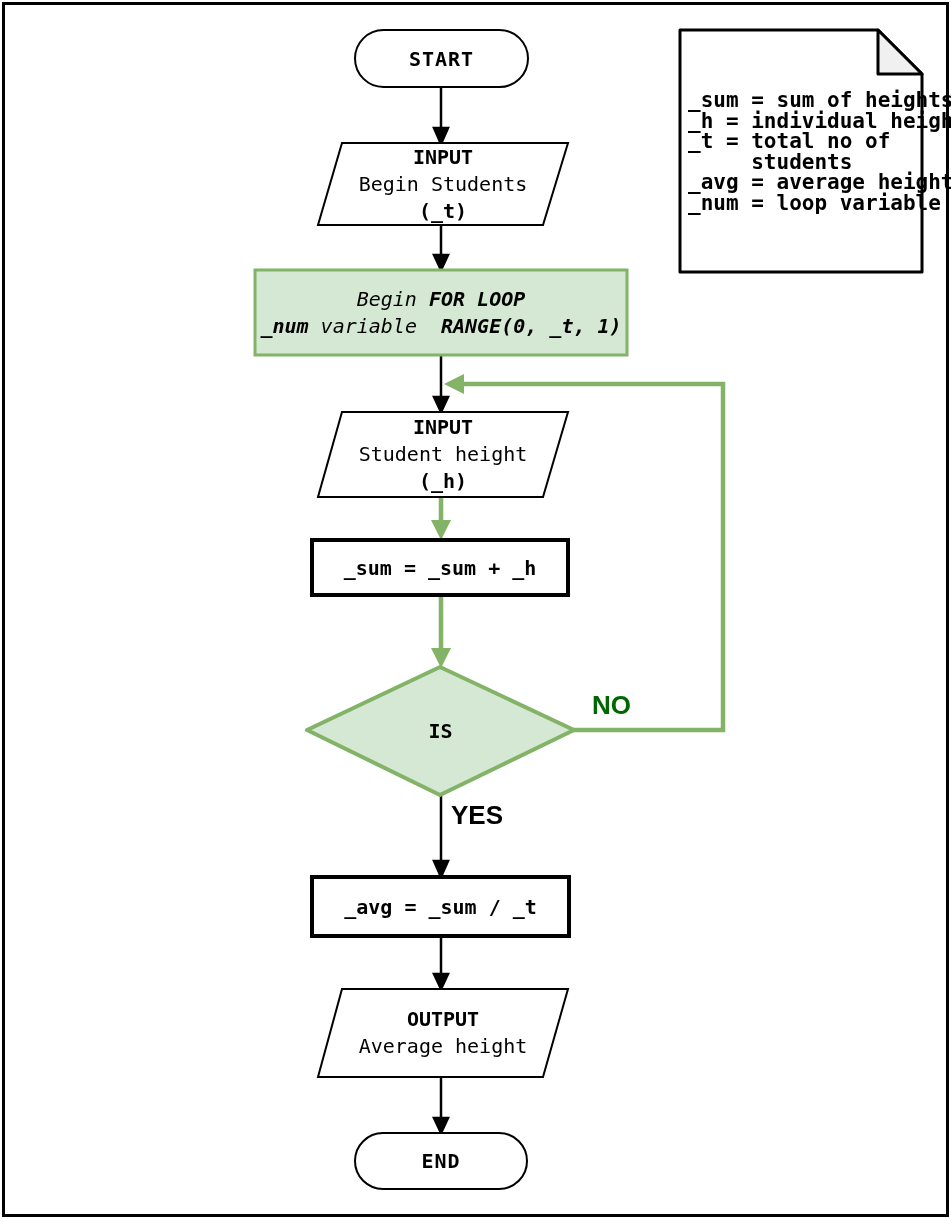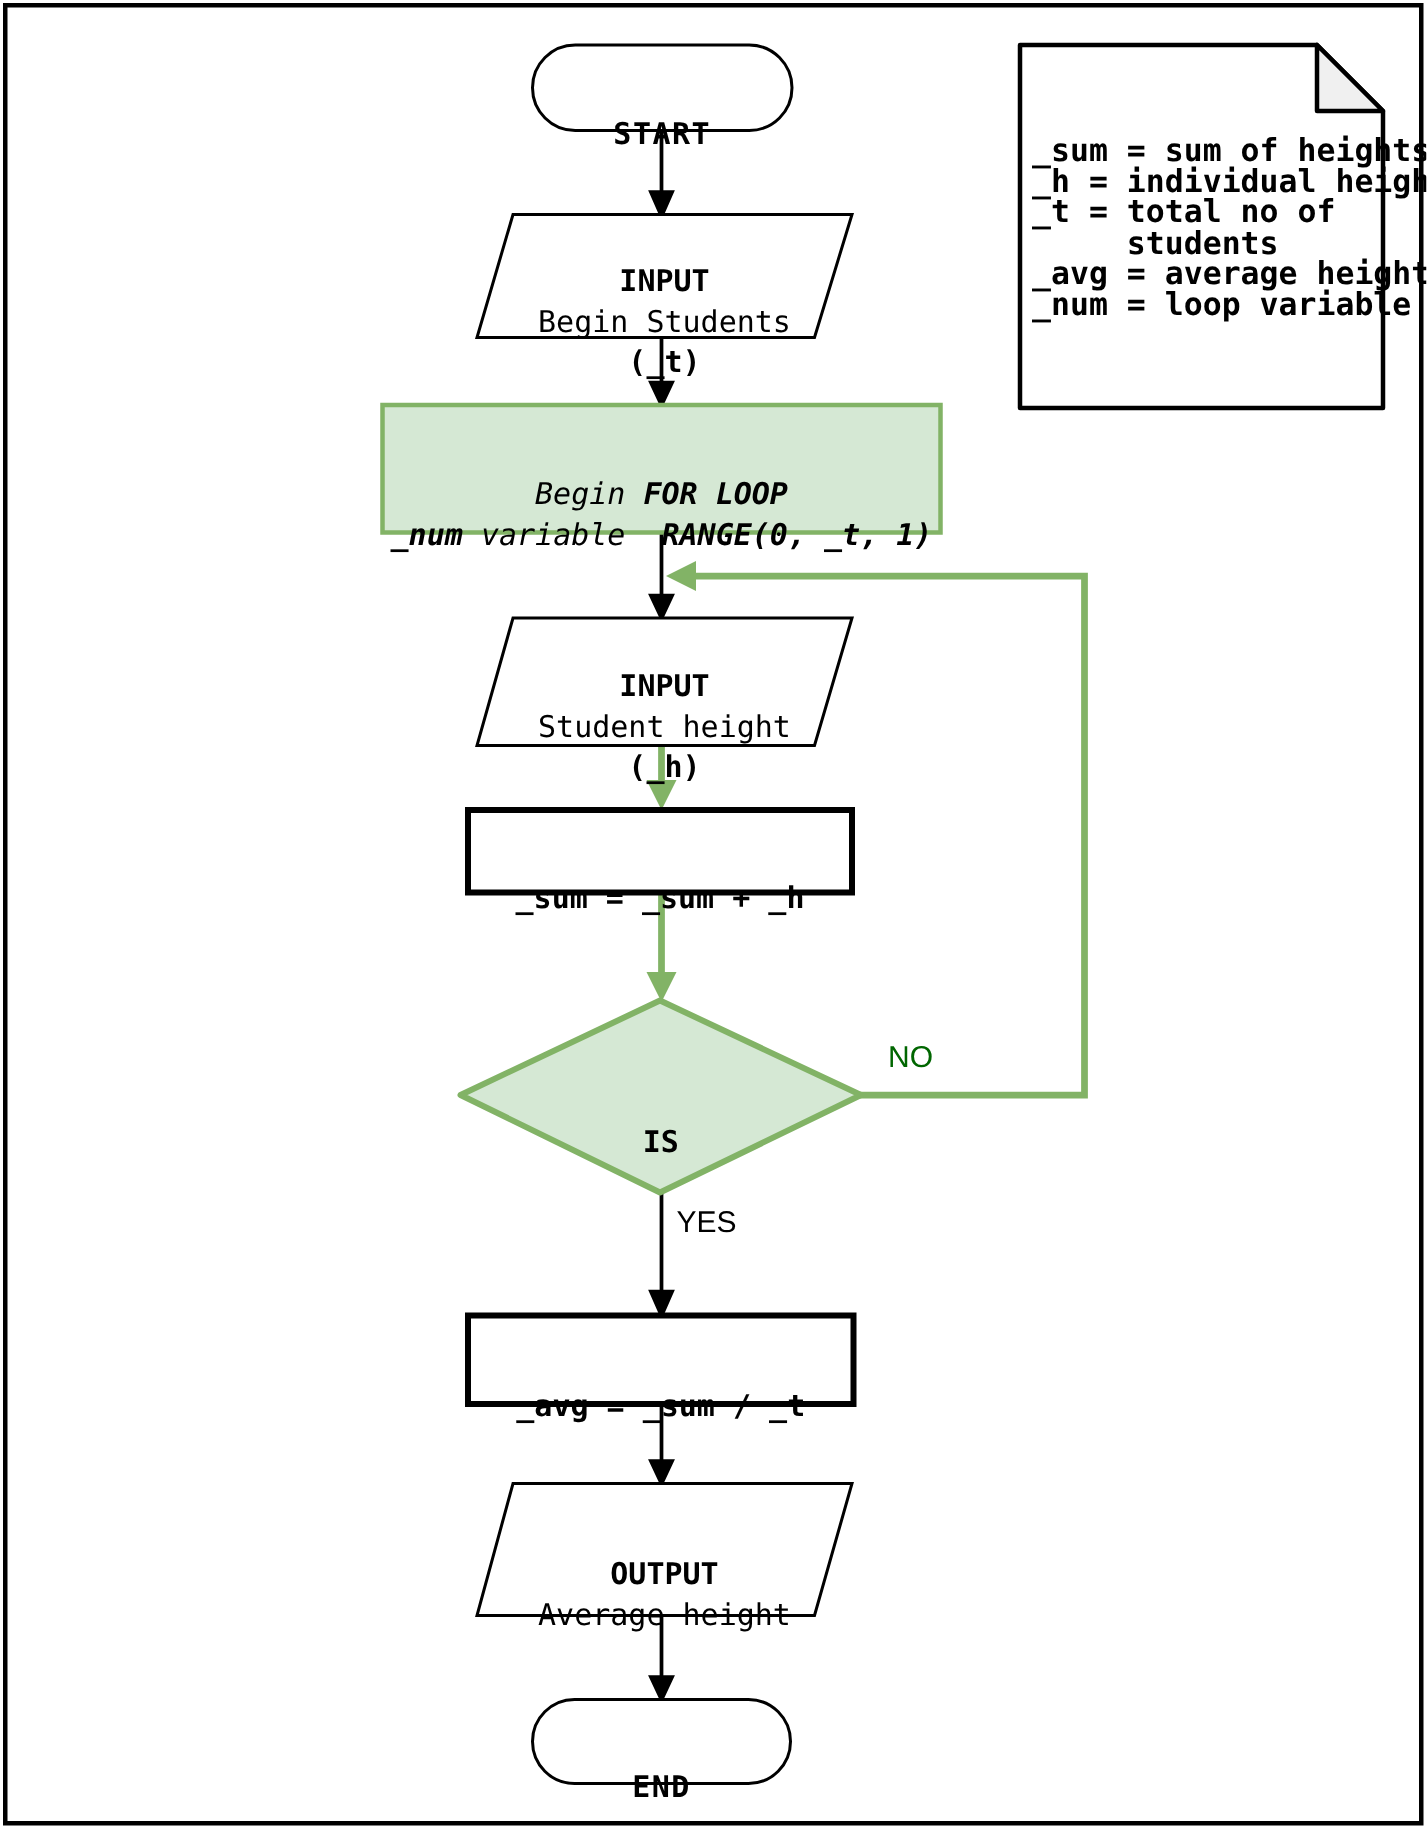--- a/index.html
+++ b/index.html
@@ -3,29 +3,29 @@
 <meta charset="utf-8">
 <style>
   html,body { margin:0; padding:0; background:#ffffff; }
   #stage {
     position:relative; width:951px; height:1219px; background:#ffffff;
     font-family:"DejaVu Sans Mono","Liberation Mono",monospace;
     overflow:hidden;
   }
   #frame { position:absolute; inset:2px; border:3px solid #000; pointer-events:none; }
   svg { position:absolute; left:0; top:0; }
-  .overlay { position:absolute; display:flex; align-items:center; justify-content:center; text-align:center; color:#000;margin-top:30px; }
+  .overlay { position:absolute; display:flex; align-items:center; justify-content:center; text-align:center; color:#000; }
   .stack { width:100%; }
   .stack > div { line-height:27px; font-size:20px; white-space:pre; }
   .bold { font-weight:bold; }
   .seg { white-space:pre;font-style:italic; }
   .title-label { font-size:20px; font-weight:bold; letter-spacing:1px; }
   .edge-label {
     position:absolute; font-family:"Liberation Sans","DejaVu Sans",sans-serif;
-    font-weight:normal; font-size:20px; line-height:26px;
+    font-weight:bold; font-size:26px; line-height:26px;
   }
   #yes-label { color:#000000; }
   #no-label  { color:#006600; }
   #note-text {
     position:absolute; left:688px; top:90px; width:230px;
     font-size:21px; line-height:20.5px; font-weight:bold; white-space:pre; color:#000;
   }
 </style>
 </head>
 <body>

